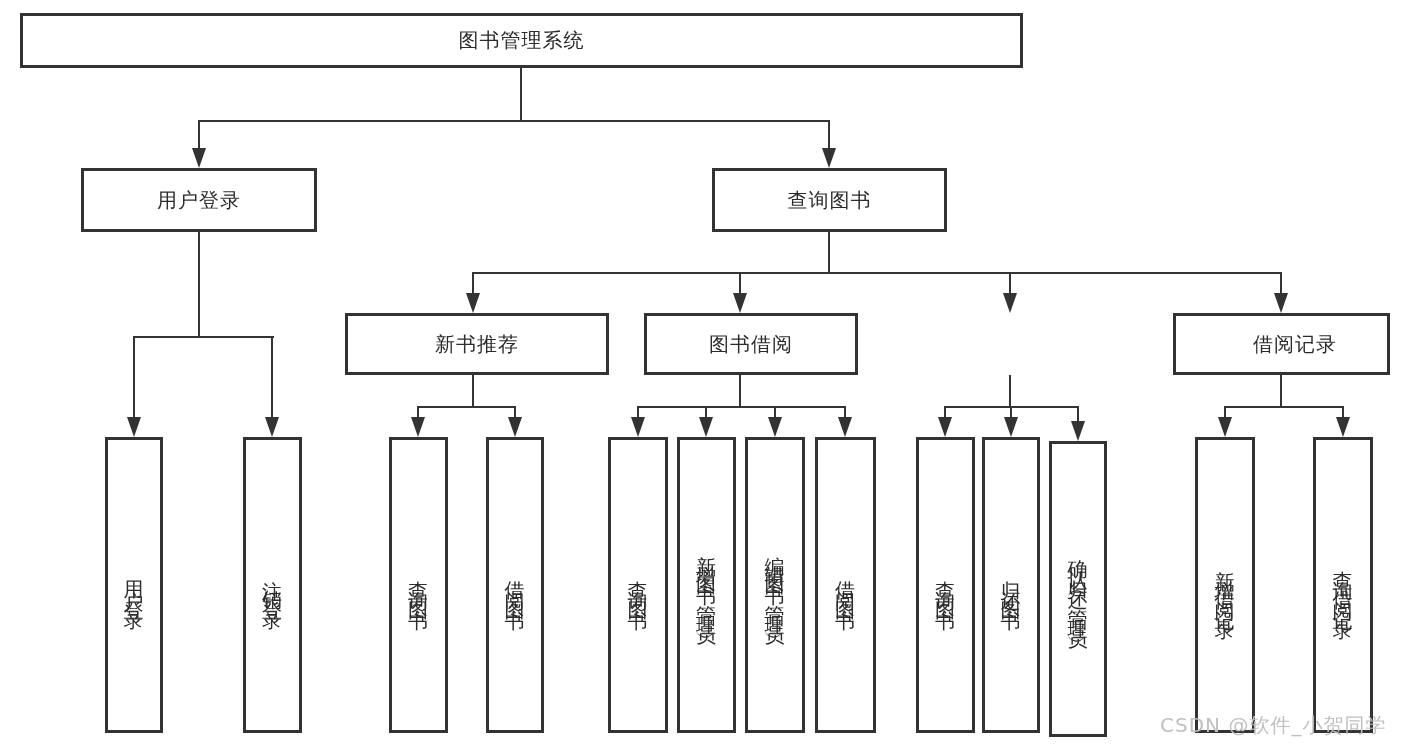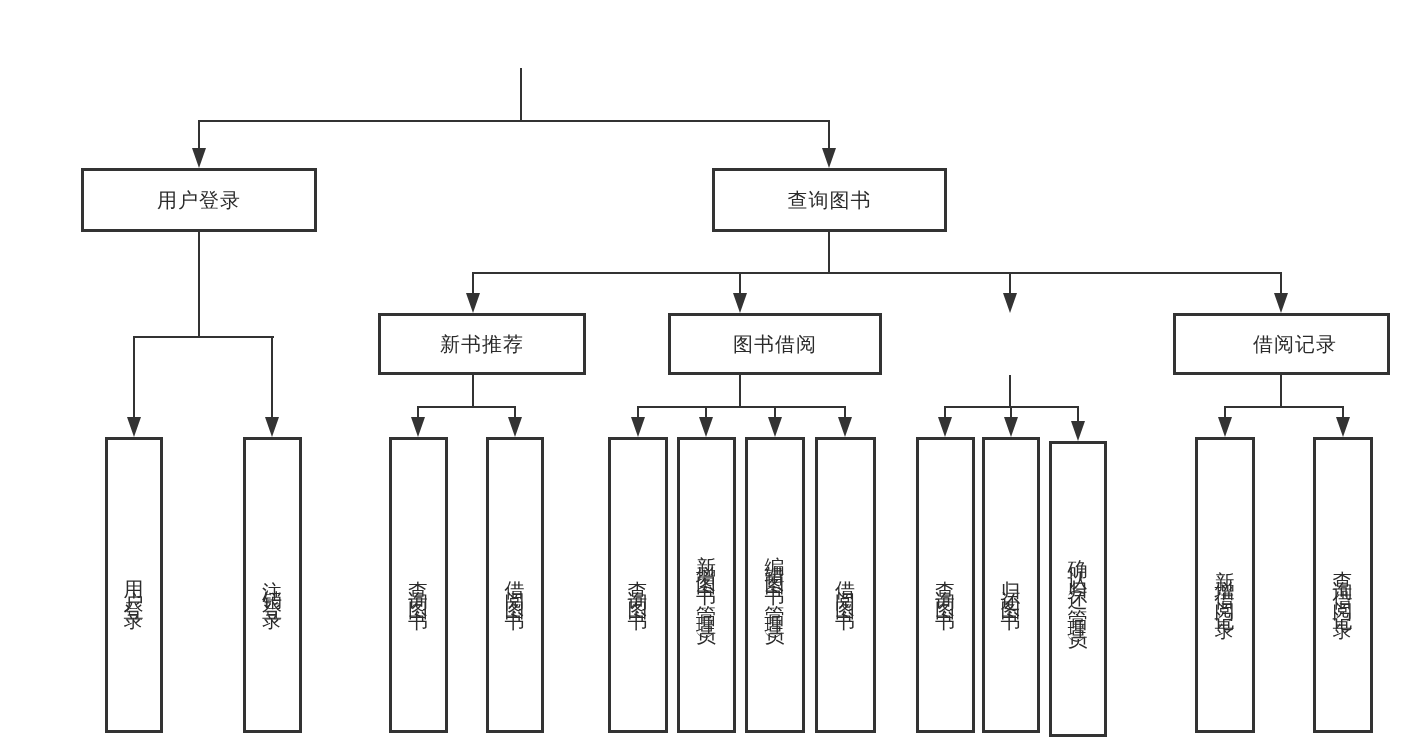--- a/index.html
+++ b/index.html
@@ -41,22 +41,22 @@
   .arr{
     position:absolute;width:0;height:0;
     border-left:7px solid transparent;
     border-right:7px solid transparent;
     border-top:20px solid var(--line);
   }
   
   .n-root{left:20px;top:13px;width:1003px;height:55px;}
   .n-user-login{left:81px;top:168px;width:236px;height:64px;}
   .n-book-mgmt{left:712px;top:168px;width:235px;height:64px;}
-  .n-new-rec{left:378px;top:313px;width:208px;height:62px;}
-  .n-book-borrow{left:668px;top:313px;width:214px;height:62px;font-family:Liberation Mono, monospace;}
+  .n-new-rec{left:345px;top:313px;width:264px;height:62px;}
+  .n-book-borrow{left:644px;top:313px;width:214px;height:62px;font-family:Liberation Mono, monospace;}
   .n-current{left:902px;top:313px;width:217px;height:62px;}
   .n-records{left:1173px;top:313px;width:217px;height:62px;padding-left:27px;}
   .leaf{top:437px;height:296px;}
   .n-l1{left:105px;width:58px;}
   .n-l2{left:243px;width:59px;}
   .n-l3{left:389px;width:59px;}
   .n-l4{left:486px;width:58px;}
   .n-l5{left:608px;width:60px;}
   .n-l6{left:677px;width:59px;}
   .n-l7{left:745px;width:60px;}
@@ -71,20 +71,23 @@
     position:absolute;left:1160px;top:712px;
     font-size:20px;color:var(--wm);
     letter-spacing:1px;white-space:nowrap;
   }
 </style>
 </head>
 <body>
 
 <div id="stage">
 
+  <div class="box n-root">
+    <span class="hlbl">图书管理系统</span>
+  </div>
 
   <div class="box n-user-login">
     <span class="hlbl">用户登录</span>
   </div>
   <div class="box n-book-mgmt">
     <span class="hlbl">查询图书</span>
   </div>
 
   <div class="box n-new-rec">
     <span class="hlbl">新书推荐</span>
@@ -188,14 +191,15 @@
   <div class="ln vln" style="left:1077px;top:406px;height:17px;"></div>
   <div class="arr" style="left:1071px;top:421px;"></div>
 
   <div class="ln vln" style="left:1280px;top:375px;height:31px;"></div>
   <div class="ln hln" style="left:1224px;top:406px;width:120px;"></div>
   <div class="ln vln" style="left:1224px;top:406px;height:13px;"></div>
   <div class="arr" style="left:1218px;top:417px;"></div>
   <div class="ln vln" style="left:1342px;top:406px;height:13px;"></div>
   <div class="arr" style="left:1336px;top:417px;"></div>
 
+  <div class="watermark">CSDN @软件_小贺同学</div>
 
 </div>
 
 </body></html>

